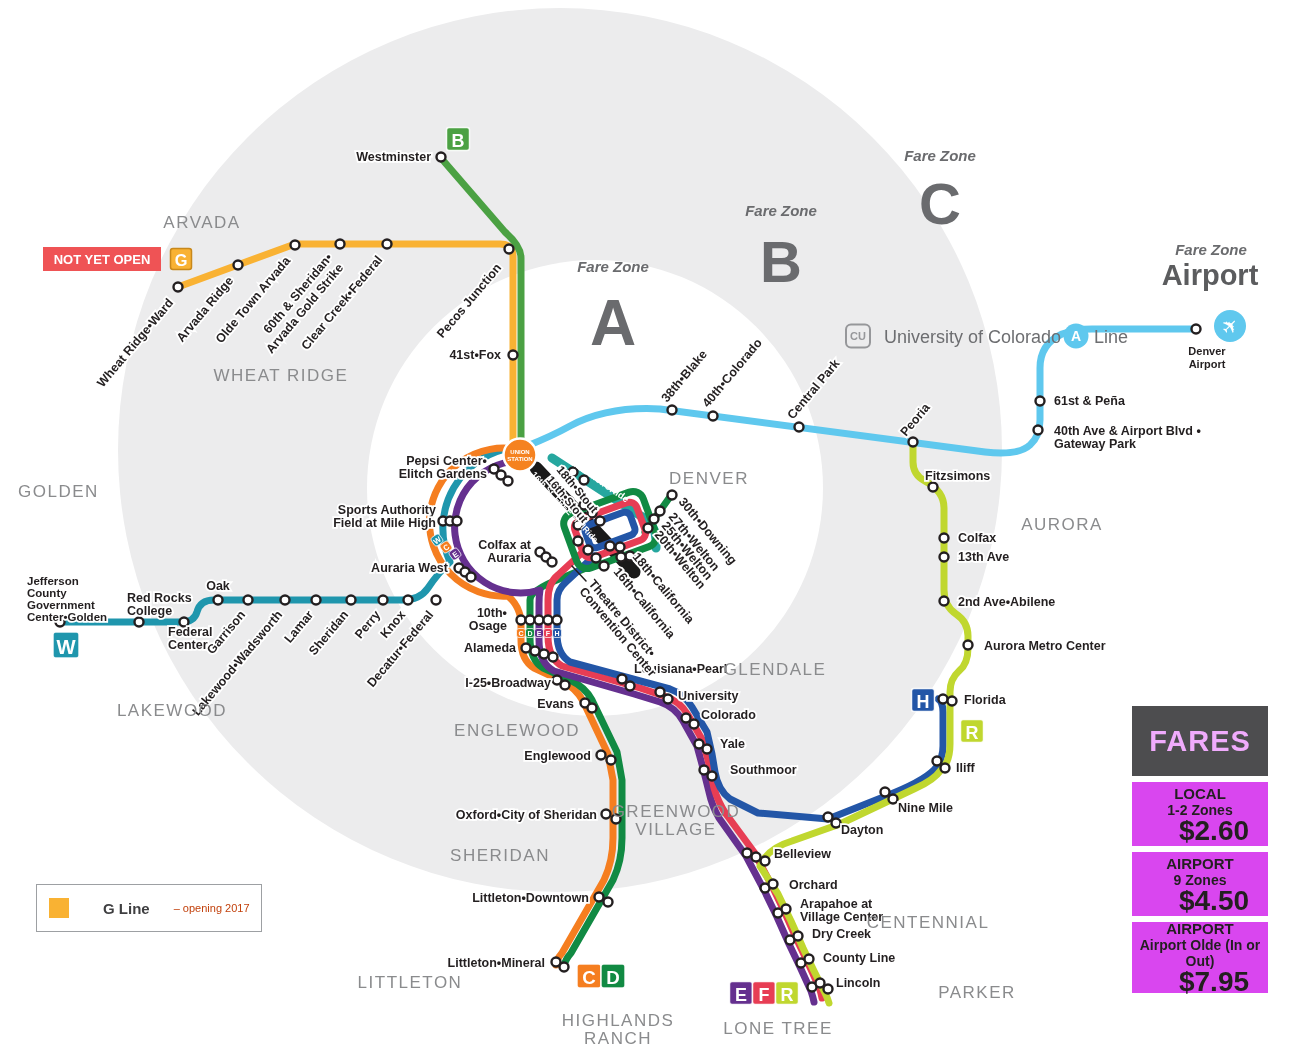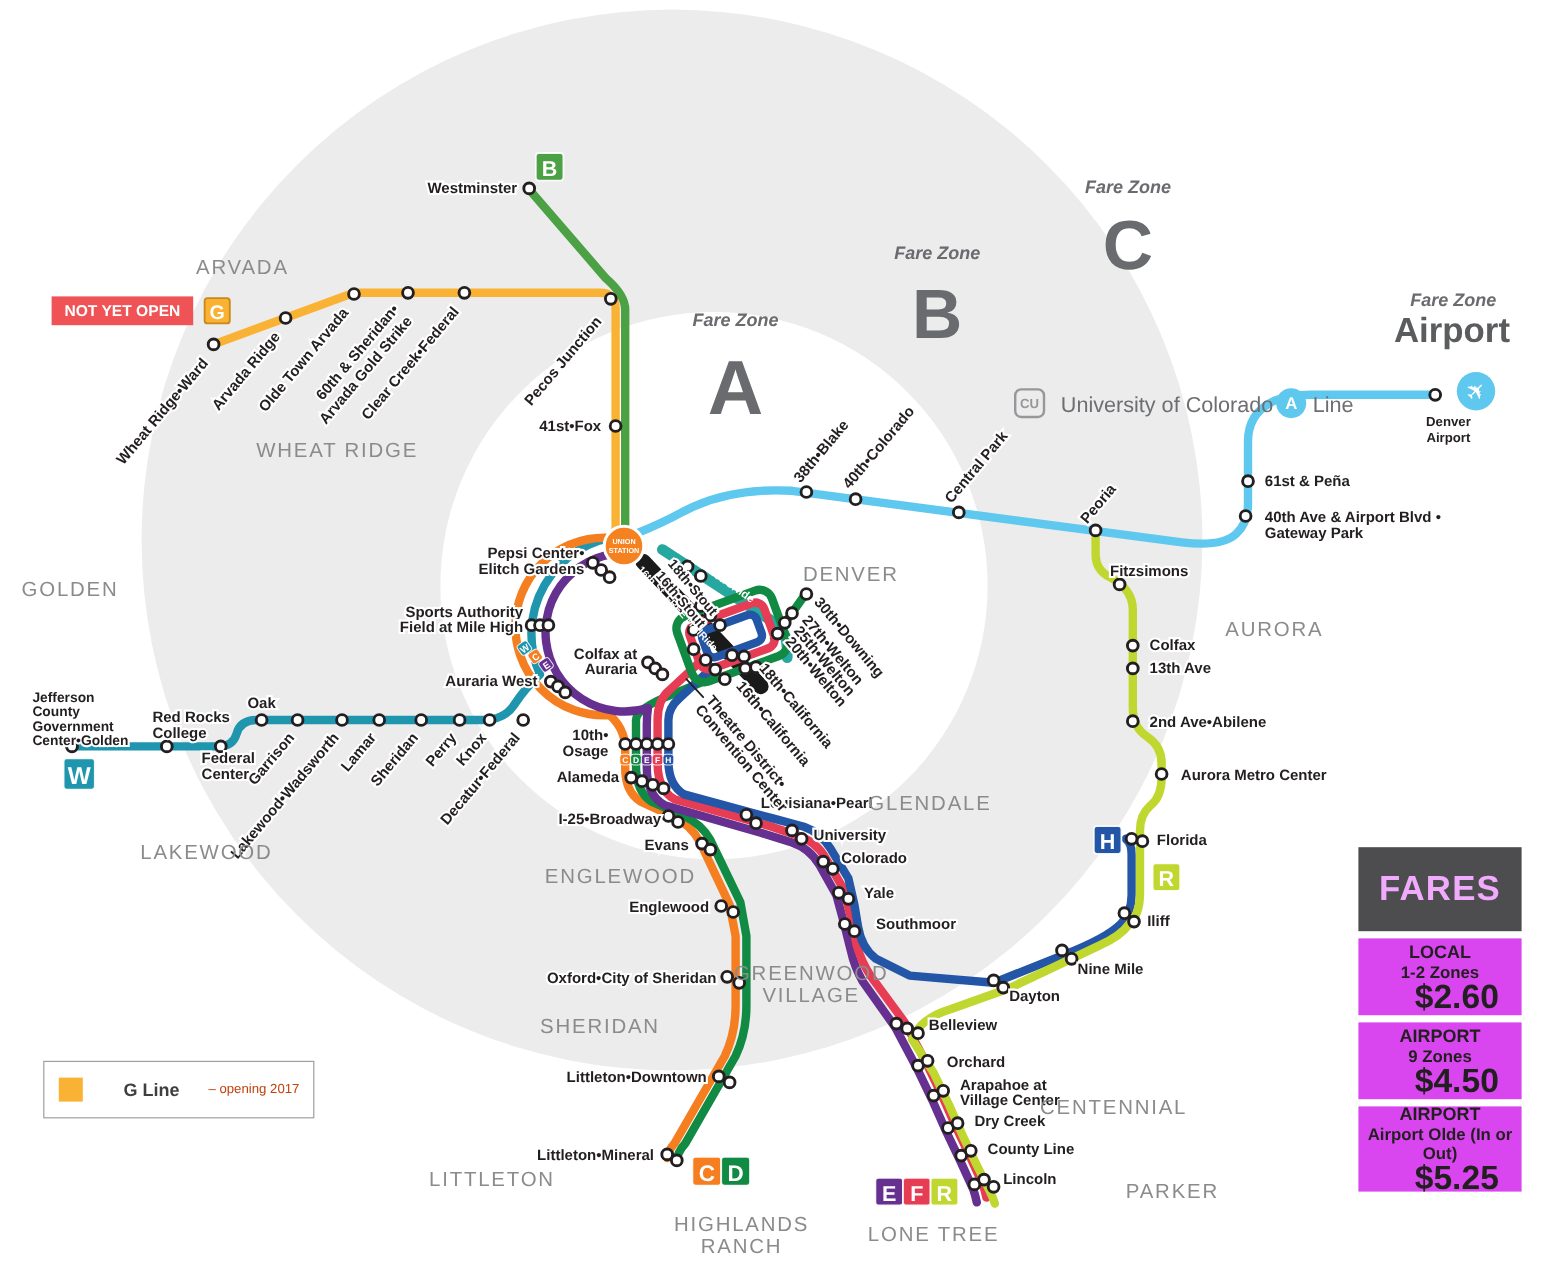--- a/index.html
+++ b/index.html
@@ -353,21 +353,21 @@
       <div class="fare-price">$2.60</div>
     </div>
     <div class="fare-item h64">
       <div class="fare-cat">AIRPORT</div>
       <div class="fare-zones">9 Zones</div>
       <div class="fare-price">$4.50</div>
     </div>
     <div class="fare-item h71">
       <div class="fare-cat">AIRPORT</div>
       <div class="fare-zones"><span>Airport Olde</span> <span class="fare-suffix">(In or Out)</span></div>
-      <div class="fare-price">$5.25</div>
+      <div class="fare-price">$7.95</div>
     </div>
   </div>
 
   <div class="legend">
     <div class="legend-body">
       <span class="legend-swatch"></span>
       <span class="legend-line-name">G Line</span>
       <span class="legend-note">– opening 2017</span>
     </div>
   </div>

